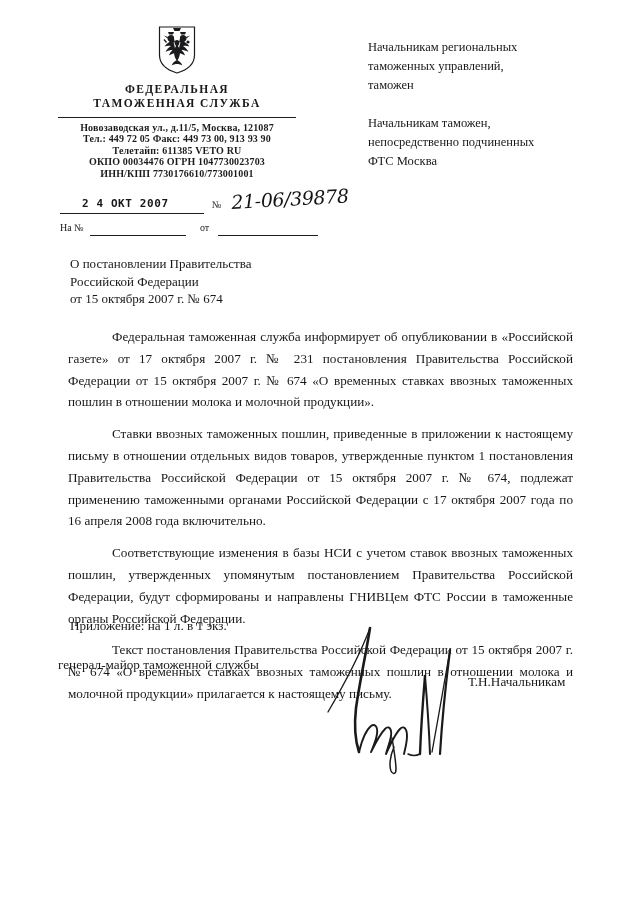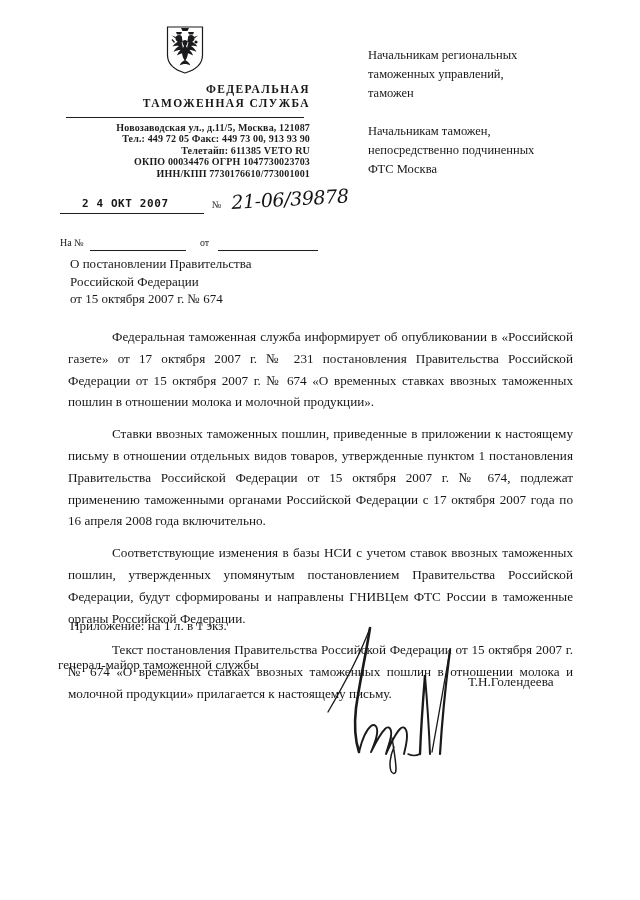--- a/index.html
+++ b/index.html
@@ -16,24 +16,24 @@
     background: #ffffff;
     overflow: hidden;
     font-family: "Liberation Serif", "DejaVu Serif", serif;
     color: #18181a;
     -webkit-font-smoothing: none;
   }
 
   
   .letterhead {
     position: absolute;
-    left: 60px;
+    left: 52px;
     top: 26px;
     width: 250px;
-    text-align: right;
+    text-align: center;
   }
   .emblem {
     width: 38px;
     height: 48px;
     margin: 0 auto 8px auto;
     display: block;
   }
   .org-name {
     font-size: 11.5px;
     font-weight: bold;
@@ -100,21 +100,21 @@
     font-style: italic;
     letter-spacing: -0.4px;
     color: #141417;
     transform: rotate(-3.2deg);
     transform-origin: left bottom;
     white-space: nowrap;
   }
   .refrow2 {
     position: relative;
     height: 20px;
-    margin-top: 17px;
+    margin-top: 2px;
     text-decoration: underline;
   }
   .na-label {
     position: absolute;
     left: 0;
     top: 2px;
     font-size: 10px;
   }
   .line-na {
     position: absolute;
@@ -145,21 +145,21 @@
     width: 280px;
     font-size: 13px;
     line-height: 17.5px;
   }
   .subject div { white-space: nowrap; }
 
   
   .addressee {
     position: absolute;
     left: 368px;
-    top: 46px;
+    top: 38px;
     width: 250px;
     font-size: 12.5px;
     line-height: 19px;
   }
   .addressee .grp { margin-bottom: 19px; }
   .addressee .grp:last-child { margin-bottom: 12px; }
   .addressee div { white-space: nowrap; }
 
   
   .body {
@@ -330,15 +330,15 @@
       <path d="M94 138 C95 112 97 84 99 60" stroke-width="2.4"></path>
       <path d="M99 60 C101 84 103 112 104 138" stroke-width="2.0"></path>
 
       <path d="M106 136 C112 104 118 68 124 34" stroke-width="1.3"></path>
       <path d="M124 34 C120 66 116 104 114 138" stroke-width="2.2"></path>
 
       <path d="M82 138 C86 140 90 140 94 138" stroke-width="1.4"></path>
     </g>
   </svg>
 
-  <div class="sig-name">Т.Н.Голендеева</div>
+  <div class="sig-name">Т.Н.Начальникам</div>
 
 </div>
 
 </body></html>

